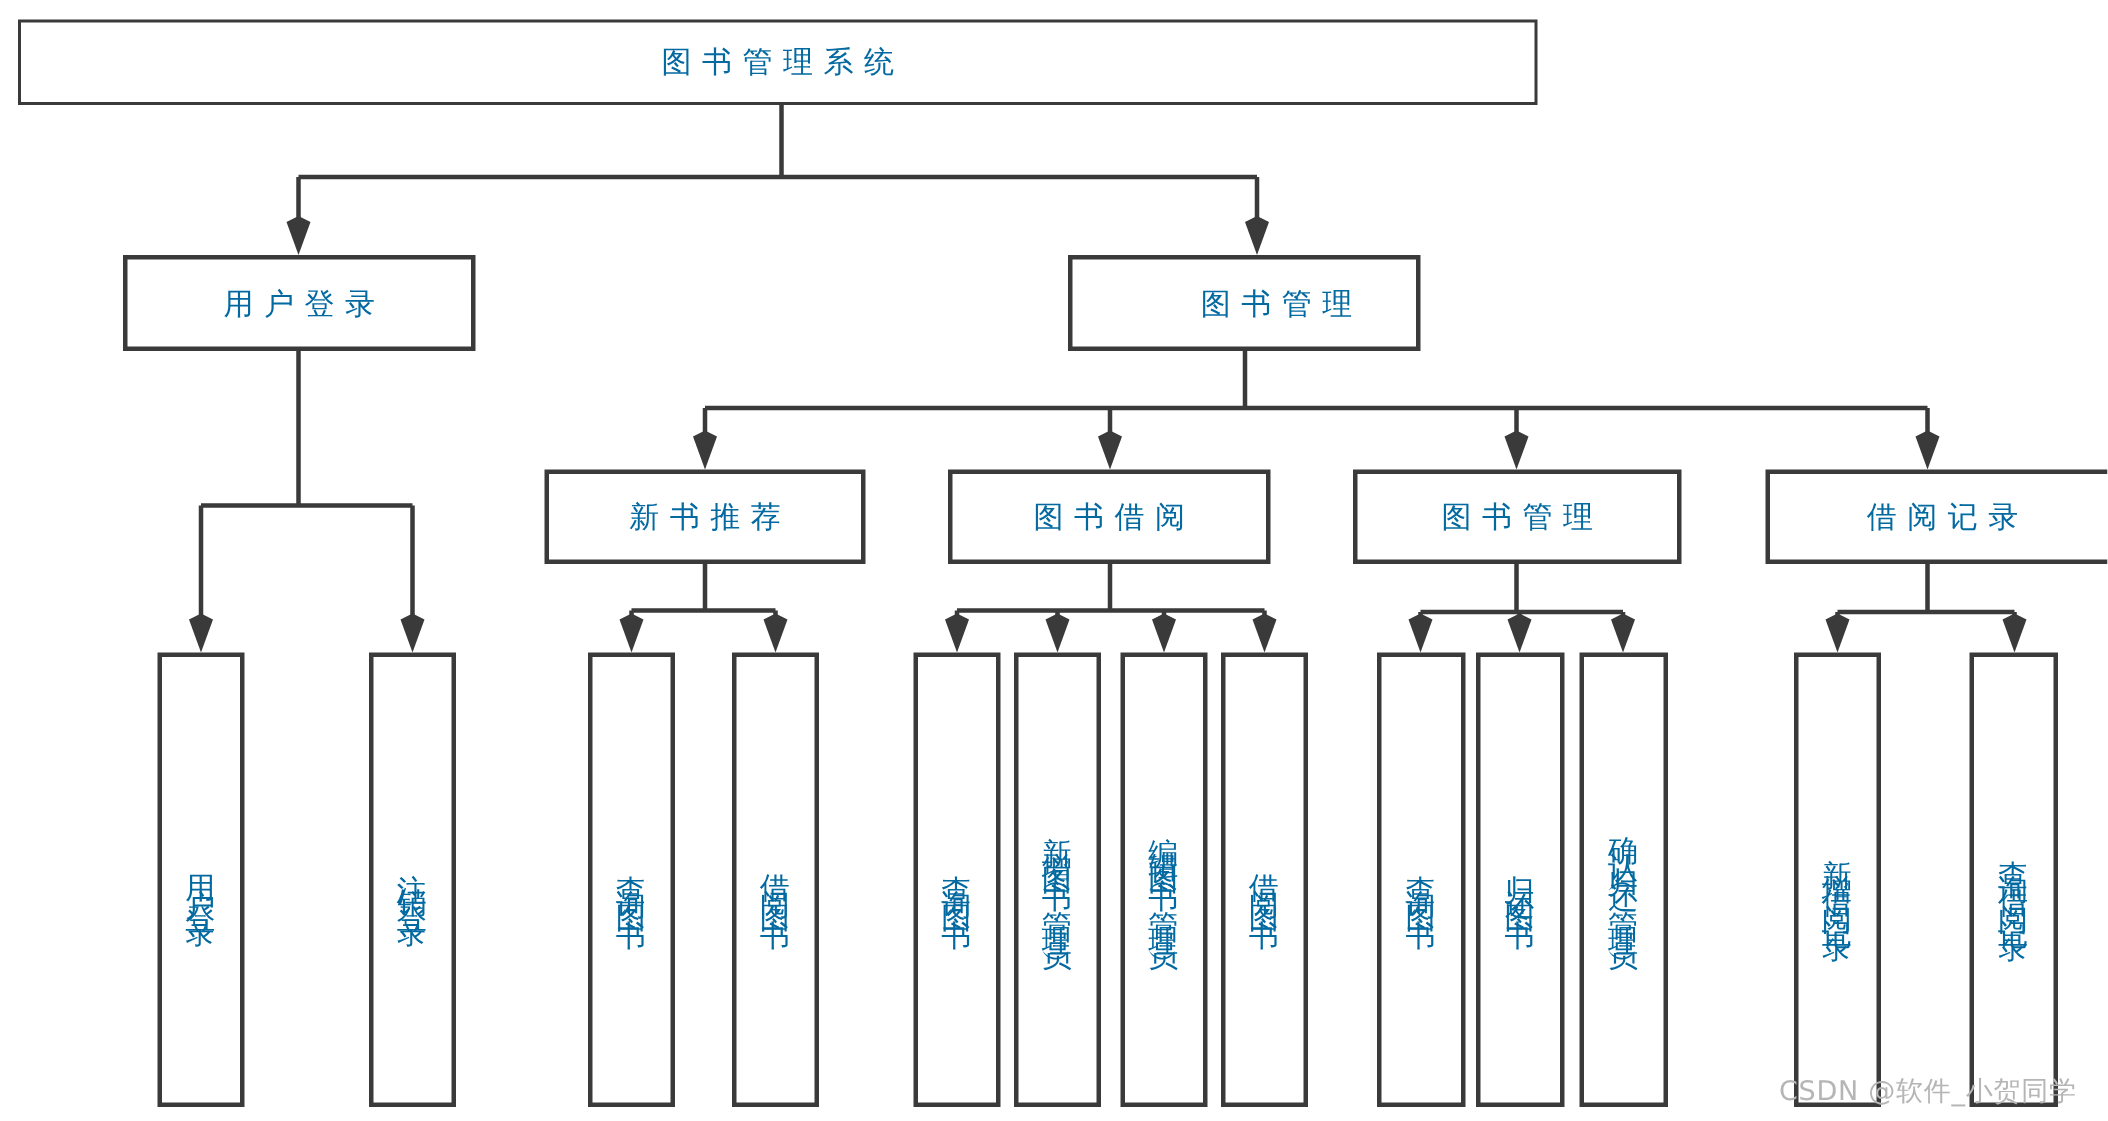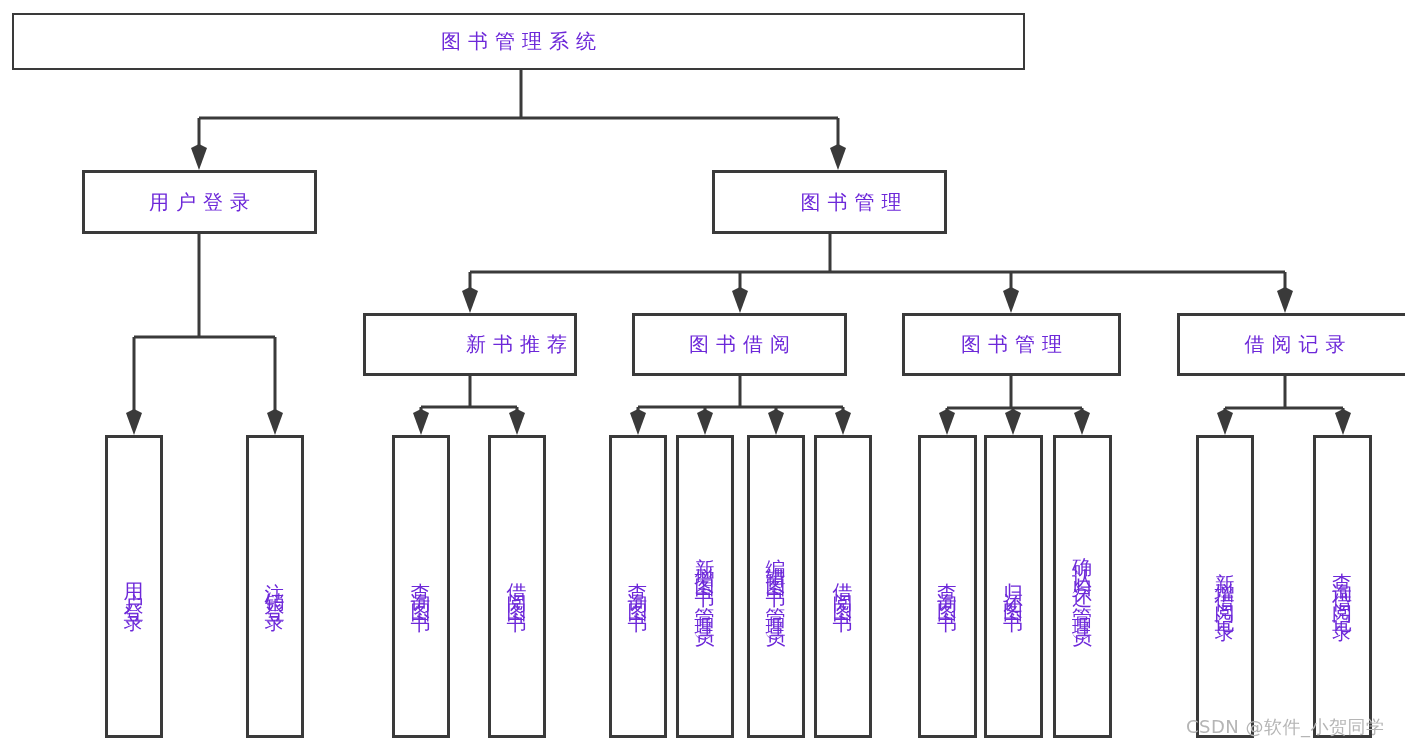--- a/index.html
+++ b/index.html
@@ -7,21 +7,21 @@
     position:relative;
     width:1405px; height:747px;
     background:#ffffff;
     font-family:"DejaVu Sans","Liberation Sans",sans-serif;
     overflow:hidden;
   }
   svg.connectors { position:absolute; left:0; top:0; width:1405px; height:747px; z-index:1; }
   .node {
     position:absolute; box-sizing:border-box;
     background:#ffffff; border:3px solid #3a3a3a;
-    color:#6d28d9;
+    color:#0369a1;
     display:flex; align-items:center; justify-content:center;
     z-index:2;
   }
   .node.root { border-width:2px; }
   .hnode  { font-size:20px; letter-spacing:7px; text-indent:7px; white-space:nowrap; }
   .vnode  { width:58px; top:435px; height:303px; }
   .vnode span {
     writing-mode:vertical-rl; text-orientation:mixed;
     font-size:20px; letter-spacing:10px; line-height:1;
     white-space:nowrap;
@@ -74,21 +74,21 @@
     <span>图书管理系统</span>
   </div>
 
   <div class="node hnode" style="left:82px; top:170px; width:235px; height:64px;">
     <span>用户登录</span>
   </div>
   <div class="node hnode" style="left:712px; top:170px; width:235px; height:64px;padding-left:43px;">
     <span>图书管理</span>
   </div>
 
-  <div class="node hnode" style="left:363px; top:313px; width:214px; height:63px;justify-content:flex-end;">
+  <div class="node hnode" style="left:363px; top:313px; width:214px; height:63px;">
     <span>新书推荐</span>
   </div>
   <div class="node hnode" style="left:632px; top:313px; width:215px; height:63px;text-align:center;">
     <span>图书借阅</span>
   </div>
   <div class="node hnode" style="left:902px; top:313px; width:219px; height:63px;">
     <span>图书管理</span>
   </div>
   <div class="node hnode" style="left:1177px; top:313px; width:236px; height:63px;">
     <span>借阅记录</span>

